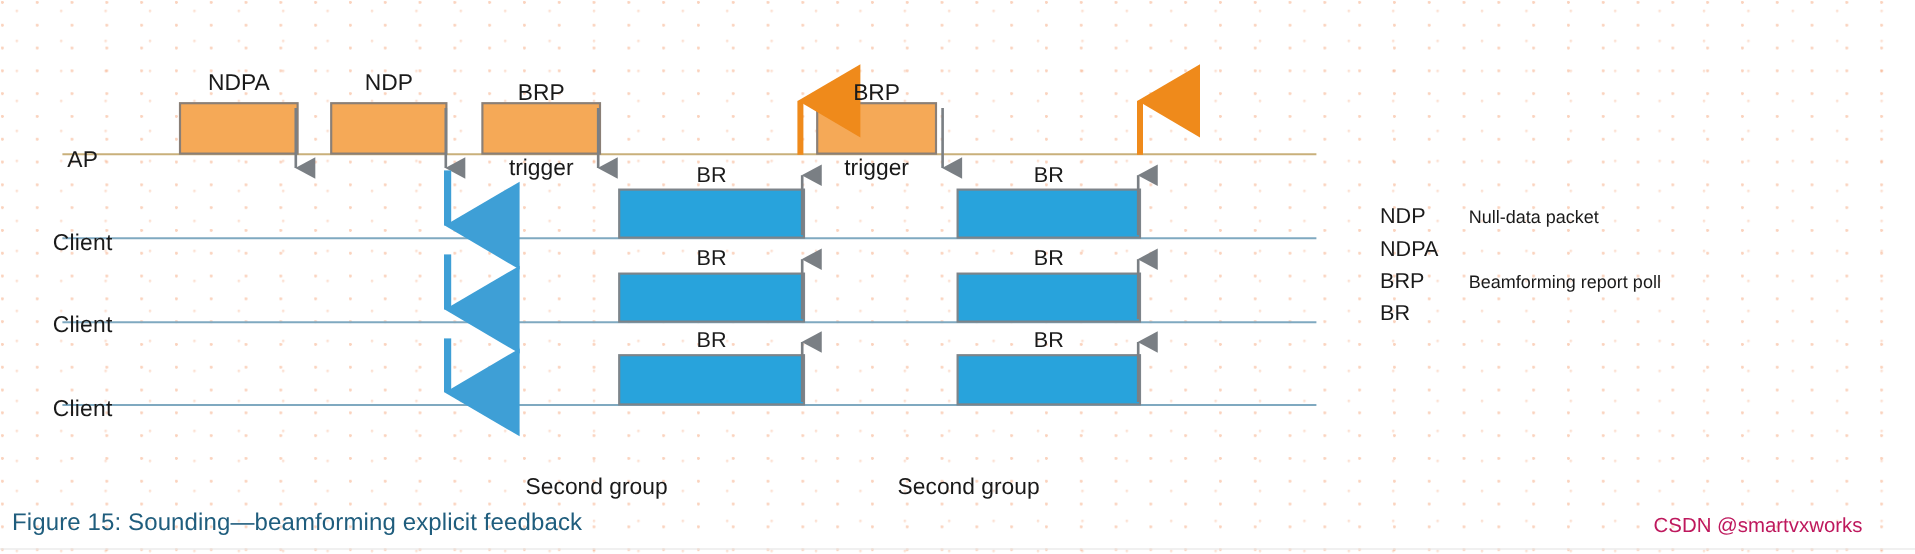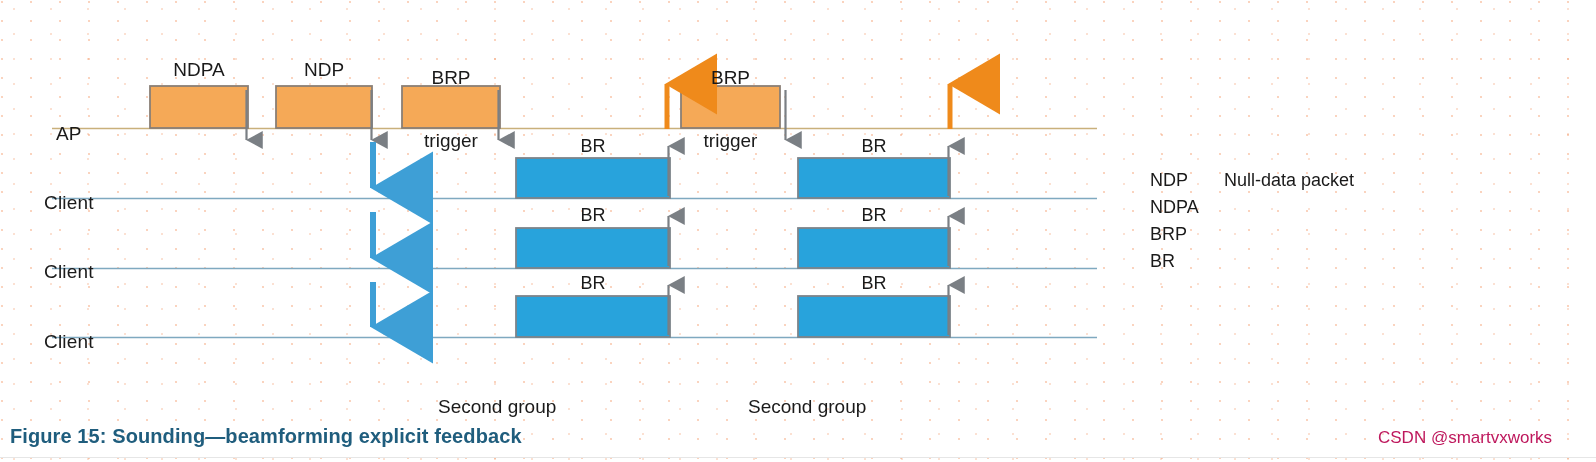--- a/index.html
+++ b/index.html
@@ -27,25 +27,25 @@
   .txt{position:absolute;white-space:pre;color:#1a1a1a;}
   .lane-label{font-size:19px;letter-spacing:.2px;margin-top:28px;}
   .pkt-label{font-size:19px;text-align:center;}
   .pkt-label.two-line{line-height:21px;}
   .br-label{font-size:18px;text-align:center;}
   .group-label{font-size:19px;line-height:22px;}
 
   .legend{position:absolute;left:1150px;top:170px;z-index:4;}
   .legend-row{display:flex;align-items:baseline;height:27px;}
   .legend-abbr{width:74px;font-size:18px;color:#1a1a1a;}
-  .legend-desc{font-size:18px;color:#1a1a1a;text-align:right;}
+  .legend-desc{font-size:15px;color:#1a1a1a;text-align:right;}
 
   .caption{
     position:absolute;left:10px;top:425px;
-    font-size:20px;font-weight:bold;color:#1f5d7d;
+    font-size:20px;font-weight:normal;color:#1f5d7d;
     letter-spacing:.1px;z-index:4;
   }
   .watermark{
     position:absolute;left:1378px;top:428px;
     font-size:17px;color:#be185d;z-index:4;
   }
   .bottom-rule{
     position:absolute;left:0;top:457px;width:1596px;height:1px;
     background:#e6e6e6;z-index:4;
   }
@@ -206,20 +206,21 @@
   <div class="legend">
     <div class="legend-row">
       <span class="legend-abbr">NDP</span>
       <span class="legend-desc">Null-data packet</span>
     </div>
     <div class="legend-row">
       <span class="legend-abbr">NDPA</span>
     </div>
     <div class="legend-row">
       <span class="legend-abbr">BRP</span>
+      <span class="legend-desc">Beamforming report poll</span>
     </div>
     <div class="legend-row">
       <span class="legend-abbr">BR</span>
     </div>
   </div>
 
   <div class="caption">Figure 15: Sounding—beamforming explicit feedback</div>
   <div class="watermark">CSDN @smartvxworks</div>
   <div class="bottom-rule"></div>
 </div>

